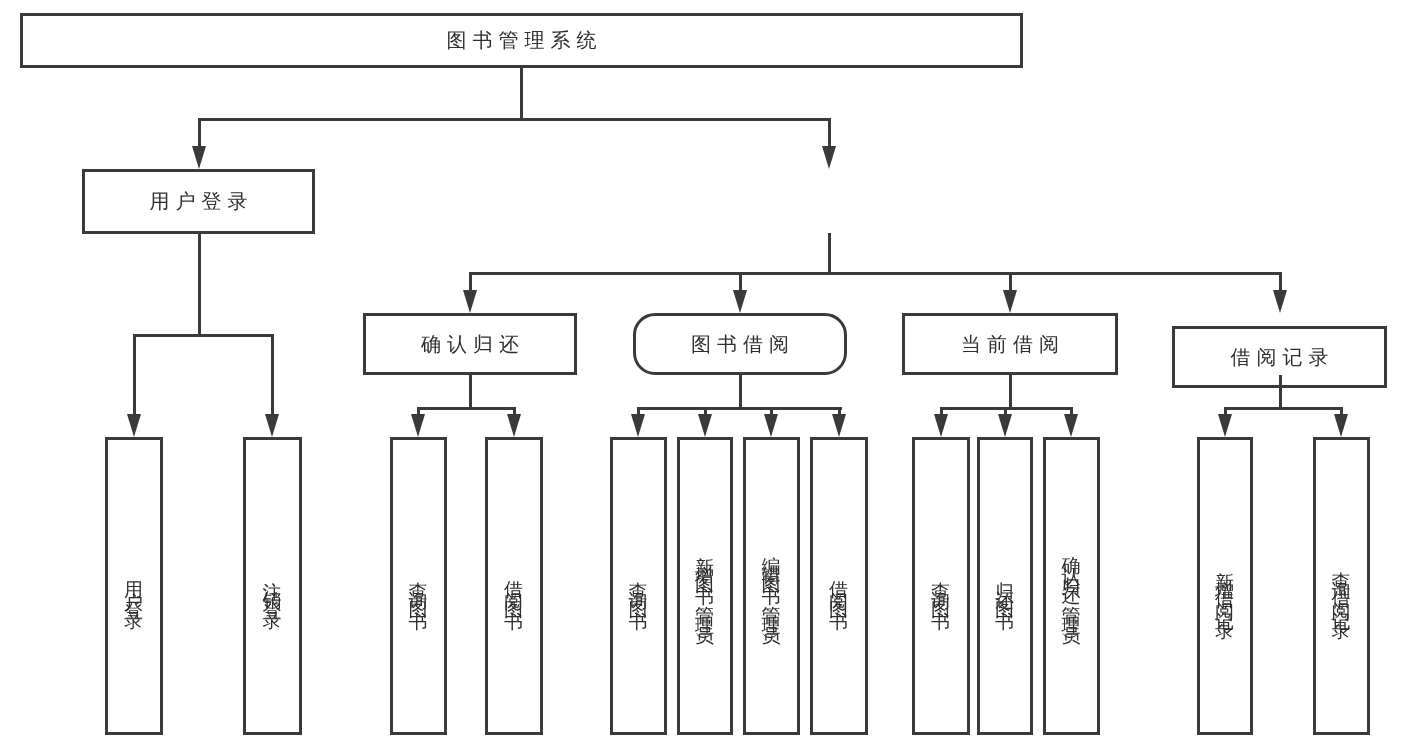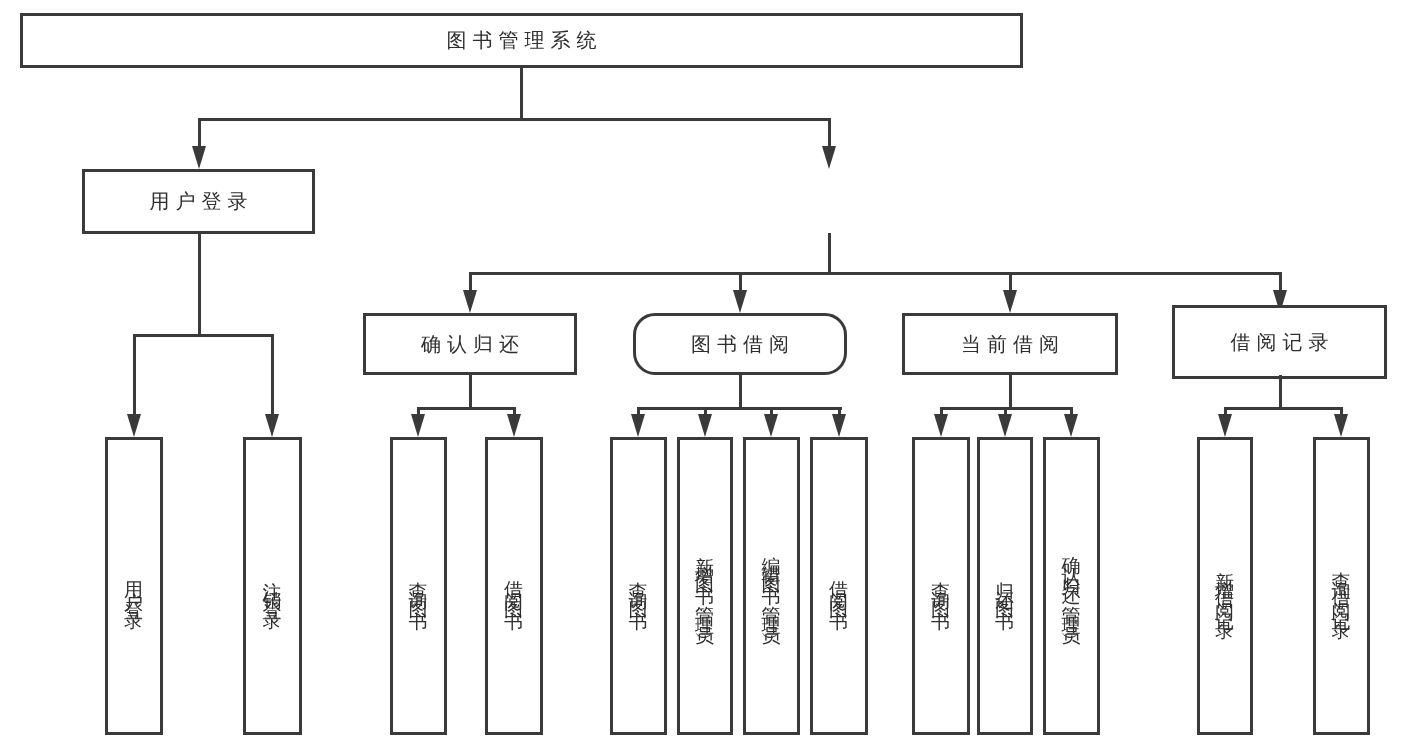--- a/index.html
+++ b/index.html
@@ -72,21 +72,21 @@
 
   <div class="node h" style="left:363px;top:313px;width:214px;height:62px;">
     <span>确认归还</span>
   </div>
   <div class="node h" style="left:633px;top:313px;width:214px;height:62px;border-radius:22px;">
     <span>图书借阅</span>
   </div>
   <div class="node h" style="left:902px;top:313px;width:216px;height:62px;">
     <span>当前借阅</span>
   </div>
-  <div class="node h" style="left:1172px;top:305px;width:215px;height:74px;justify-content:center;">
+  <div class="node h" style="left:1172px;top:326px;width:215px;height:62px;justify-content:center;">
     <span>借阅记录</span>
   </div>
 
   <div class="vline" style="left:469px;top:375px;height:32px;"></div>
   <div class="hline" style="left:417px;top:407px;width:99px;"></div>
   <div class="vline" style="left:417px;top:407px;height:10px;"></div>
   <div class="arrow" style="left:411px;top:414px;"></div>
   <div class="vline" style="left:513px;top:407px;height:10px;"></div>
   <div class="arrow" style="left:507px;top:414px;"></div>
 

